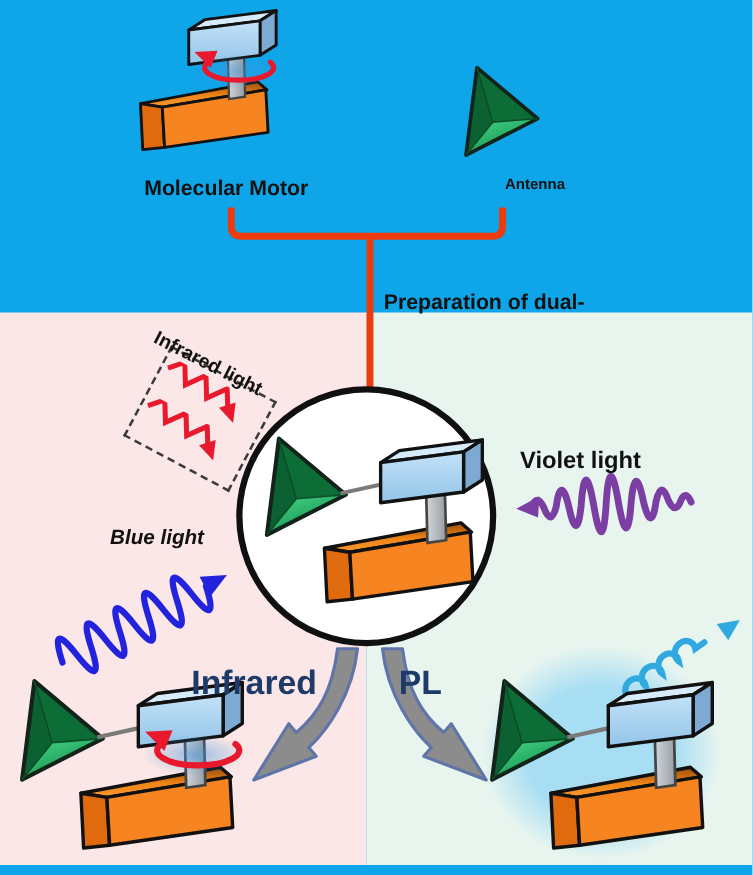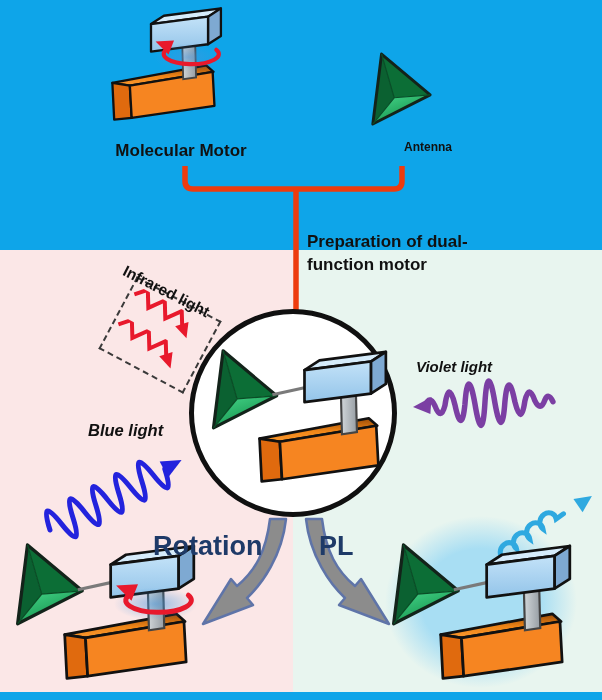--- a/index.html
+++ b/index.html
@@ -16,21 +16,21 @@
   
   #circle{left:189px;top:309px;width:208px;height:208px;border:5px solid #101010;border-radius:50%;
     background:#ffffff;box-sizing:border-box;z-index:4;}
   .art{z-index:5;}
   .label{position:absolute;z-index:6;font-weight:bold;line-height:1.15;}
   #lbl-molecular-motor{left:90px;top:141px;width:182px;text-align:center;font-size:17px;}
   #lbl-antenna{left:352px;top:141px;width:100px;text-align:right;font-size:12px;}
   #lbl-prep{left:307px;top:194px;width:210px;font-size:17px;line-height:1.35;margin-top:37px;}
   #lbl-infrared{left:128px;top:262px;width:120px;font-size:15.5px;transform:rotate(27deg);transform-origin:left top;z-index:2;}
   #lbl-blue{left:88px;top:421px;font-size:16.5px;font-style:italic;}
-  #lbl-violet{left:416px;top:358px;font-size:15px;font-style:italic;}
+  #lbl-violet{left:416px;top:358px;font-size:19px;}
   #lbl-rotation{left:153px;top:531px;font-size:27px;color:#1e3a68;}
   #lbl-pl{left:319px;top:531px;font-size:27px;color:#1e3a68;}
   
   #ir-box{left:112px;top:294px;width:92px;height:78px;border:2px dashed #3a3a3a;transform:rotate(28deg);z-index:2;}
   #ir-box svg{position:absolute;}
 </style>
 </head>
 <body>
 
 <div id="canvas">
@@ -167,21 +167,20 @@
   </svg>
 
   <svg class="abs art" style="left:386px;top:536px" width="186" height="148" viewBox="0 0 170 135">
     <use href="#sym-dual"></use>
   </svg>
 
   <div class="label" id="lbl-molecular-motor">Molecular Motor</div>
   <div class="label" id="lbl-antenna">Antenna</div>
   <div class="label" id="lbl-prep">
     <span>Preparation of dual-</span><br>
-    <span>function motor</span>
   </div>
   <div class="label" id="lbl-infrared">Infrared light</div>
   <div class="label" id="lbl-blue">Blue light</div>
   <div class="label" id="lbl-violet">Violet light</div>
-  <div class="label" id="lbl-rotation">Rotation</div>
+  <div class="label" id="lbl-rotation">Infrared</div>
   <div class="label" id="lbl-pl">PL</div>
 
 </div>
 
 </body></html>

